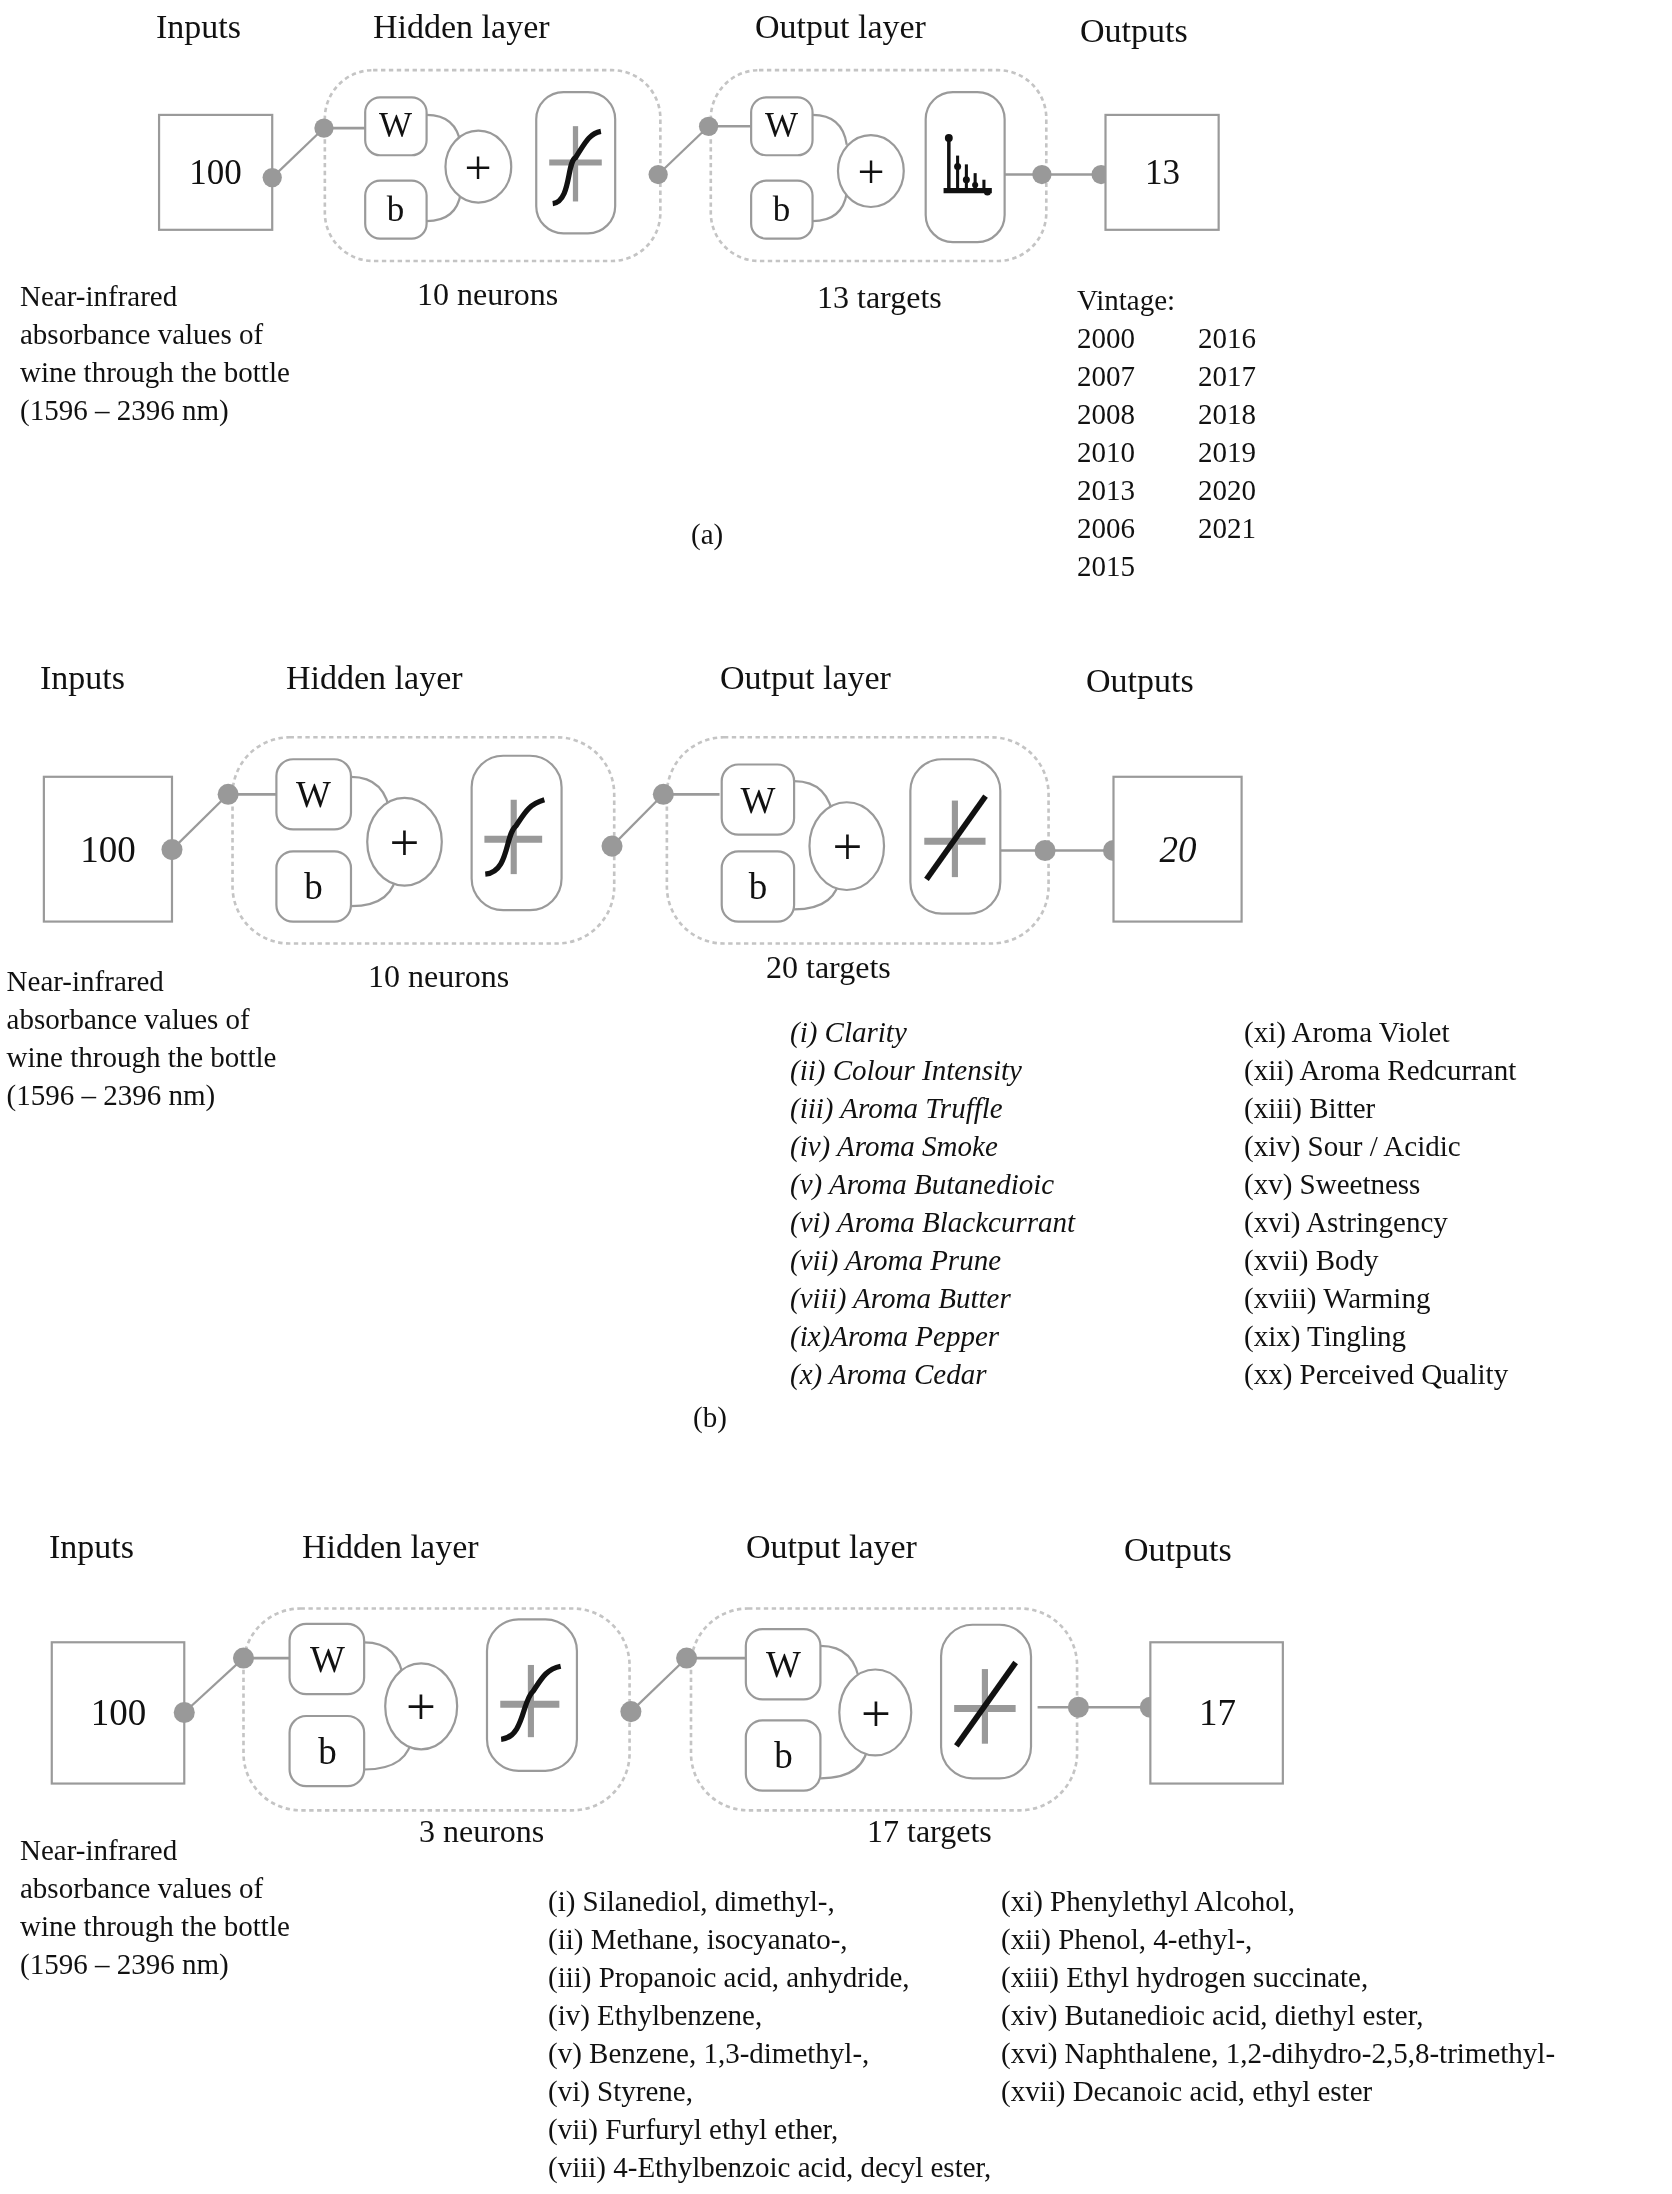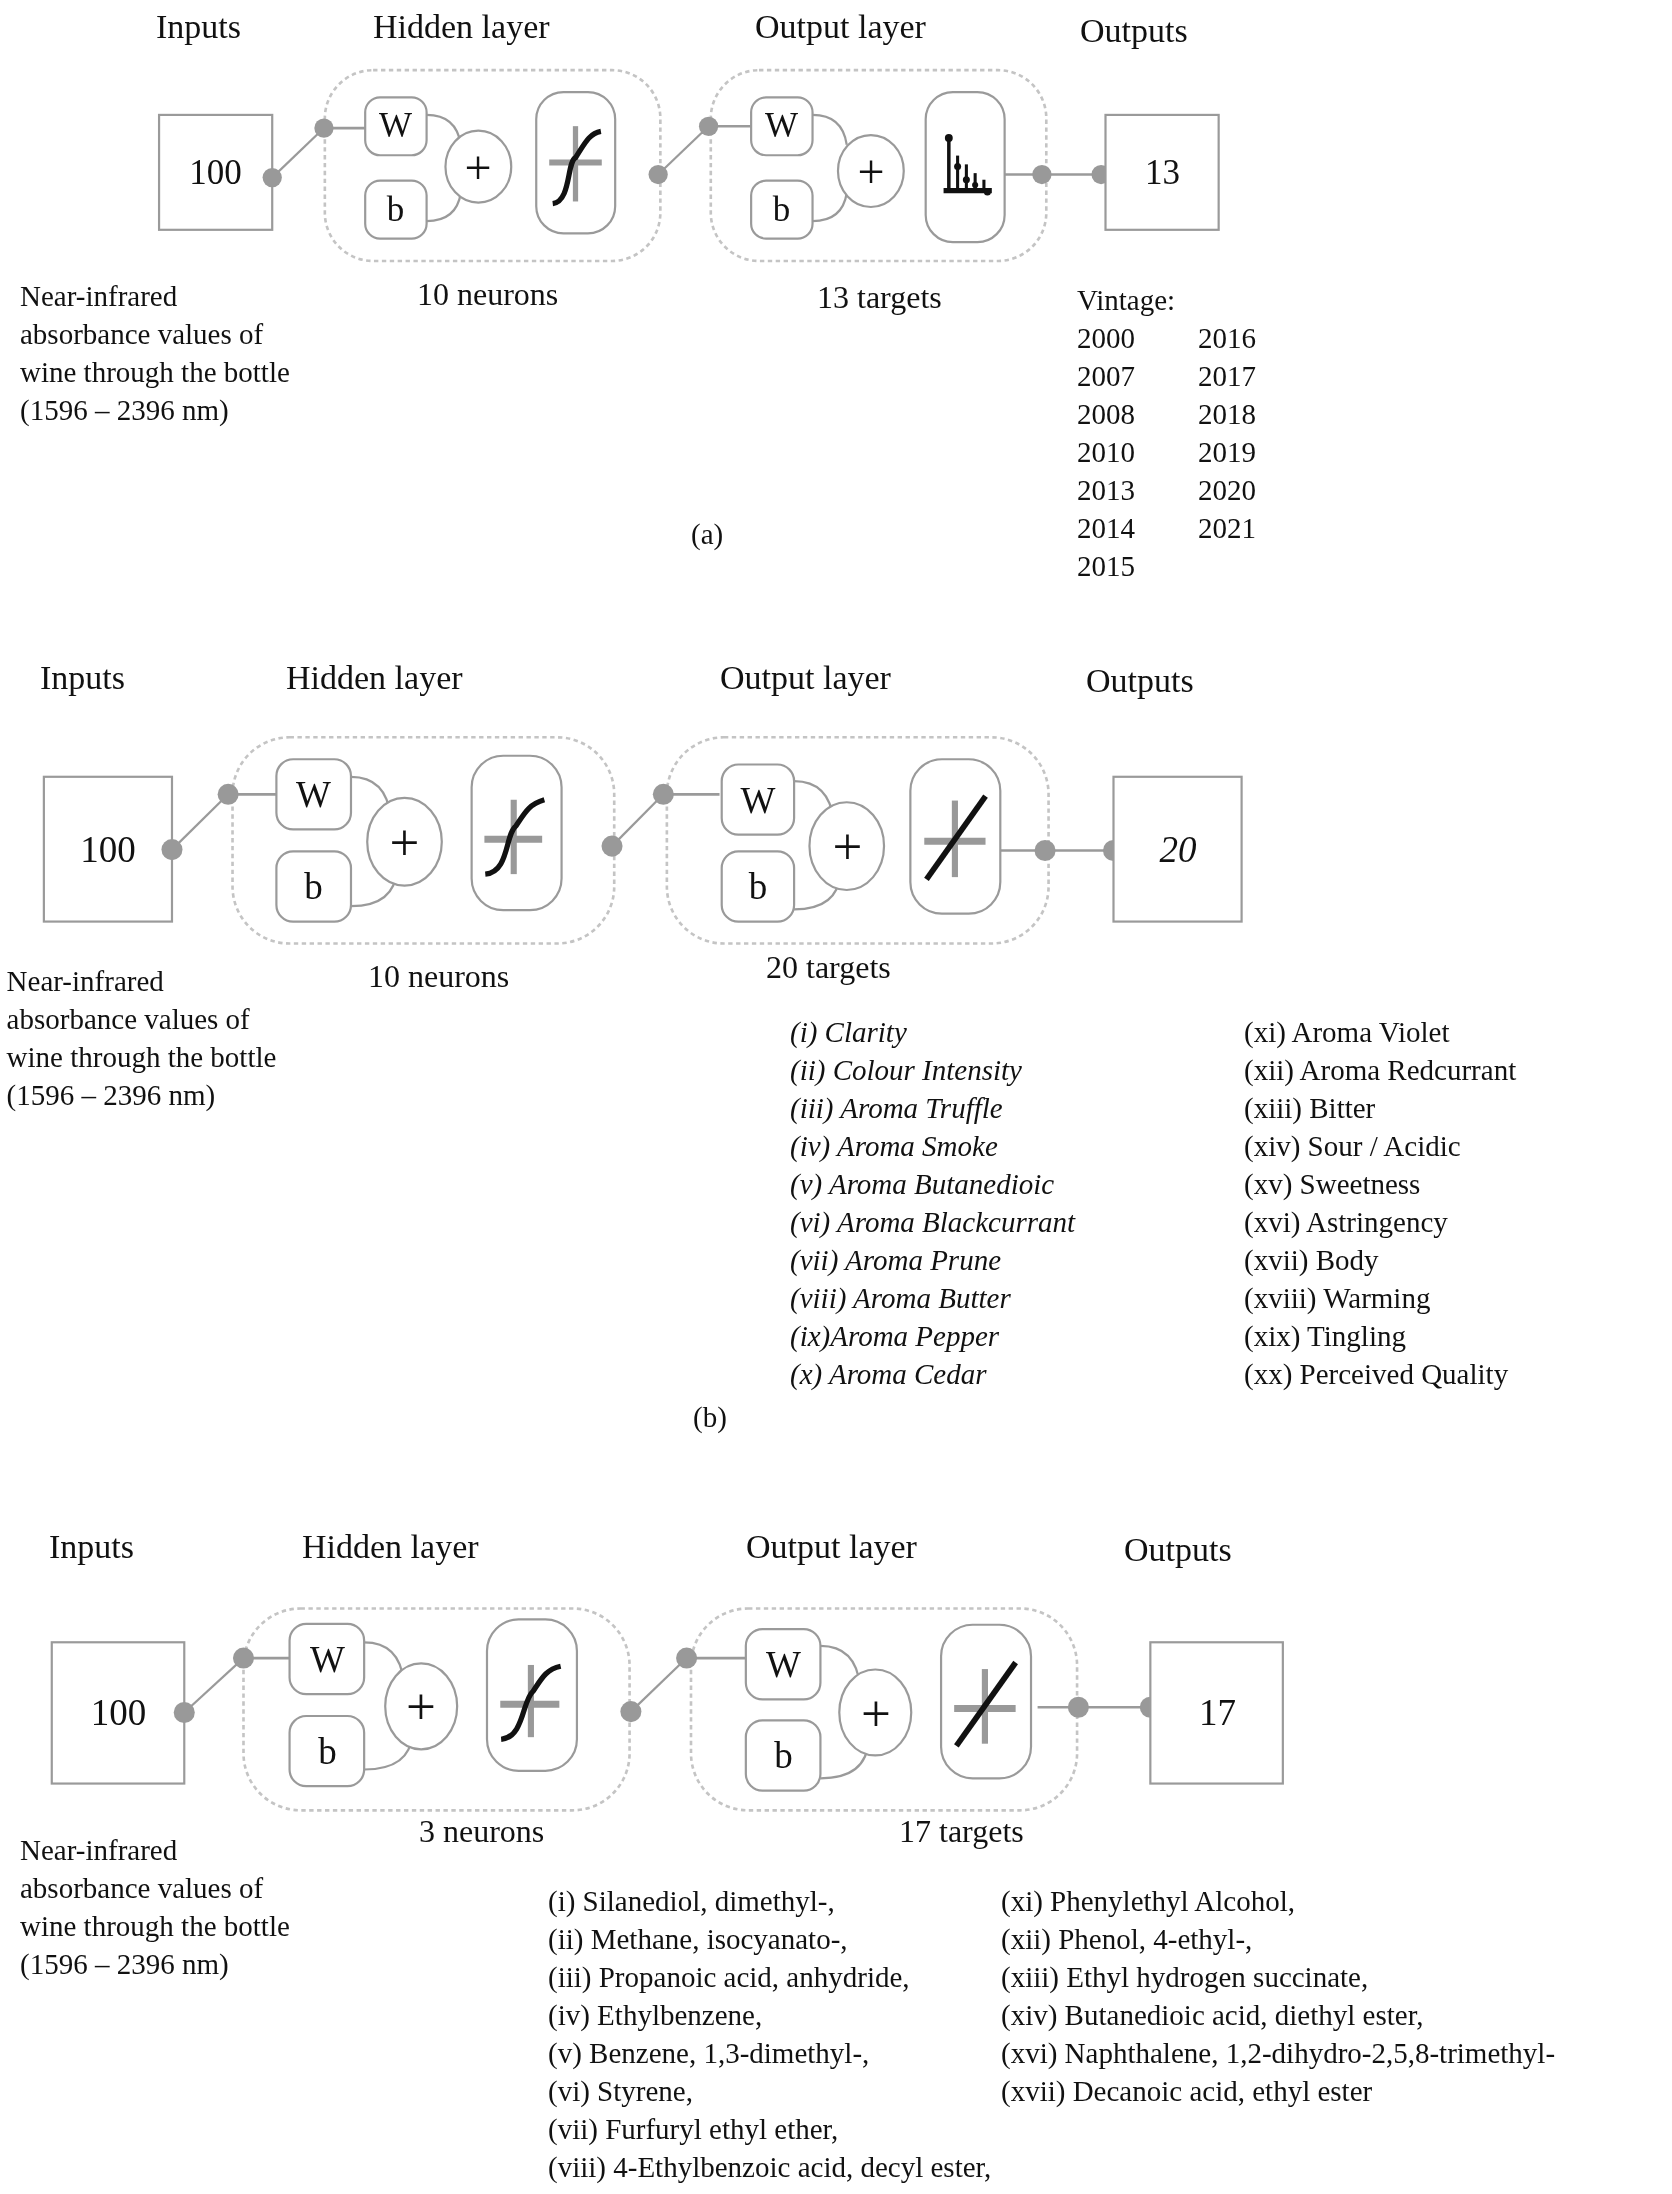--- a/index.html
+++ b/index.html
@@ -100,21 +100,21 @@
     <div>(1596 – 2396 nm)</div>
   </div>
 
   <div class="abs txt vint-title" style="left:1077px;top:281px;">Vintage:</div>
   <div class="abs txt" style="left:1077px;top:319px;">
     <div>2000</div>
     <div>2007</div>
     <div>2008</div>
     <div>2010</div>
     <div>2013</div>
-    <div>2014</div>
+    <div>2006</div>
     <div>2015</div>
   </div>
   <div class="abs txt" style="left:1198px;top:319px;">
     <div>2016</div>
     <div>2017</div>
     <div>2018</div>
     <div>2019</div>
     <div>2020</div>
     <div>2021</div>
   </div>
@@ -262,21 +262,21 @@
     <line x1="30" y1="195" x2="165" y2="195" stroke="#999" stroke-width="16"></line>
     <path d="M32 275 C85 270 80 185 105 165 C125 135 135 115 168 108" fill="none" stroke="#111" stroke-width="12"></path>
   </svg>
   <svg class="abs" style="left:941px;top:124px;" width="90" height="154" viewBox="0 0 205 350">
     <line x1="100" y1="100" x2="100" y2="270" stroke="#999" stroke-width="14"></line>
     <line x1="30" y1="190" x2="170" y2="190" stroke="#999" stroke-width="16"></line>
     <line x1="35" y1="275" x2="170" y2="85" stroke="#111" stroke-width="13"></line>
   </svg>
 
   <div class="abs lbl" style="left:419px;top:312px;">3 neurons</div>
-  <div class="abs lbl" style="left:867px;top:312px;margin-left:32px;">17 targets</div>
+  <div class="abs lbl" style="left:867px;top:312px;">17 targets</div>
 
   <div class="abs txt" style="left:20px;top:330px;">
     <div>Near-infrared</div>
     <div>absorbance values of</div>
     <div>wine through the bottle</div>
     <div>(1596 – 2396 nm)</div>
   </div>
 
   <div class="abs list" style="left:548px;top:381px;">
     <div>(i) Silanediol, dimethyl-,</div>

